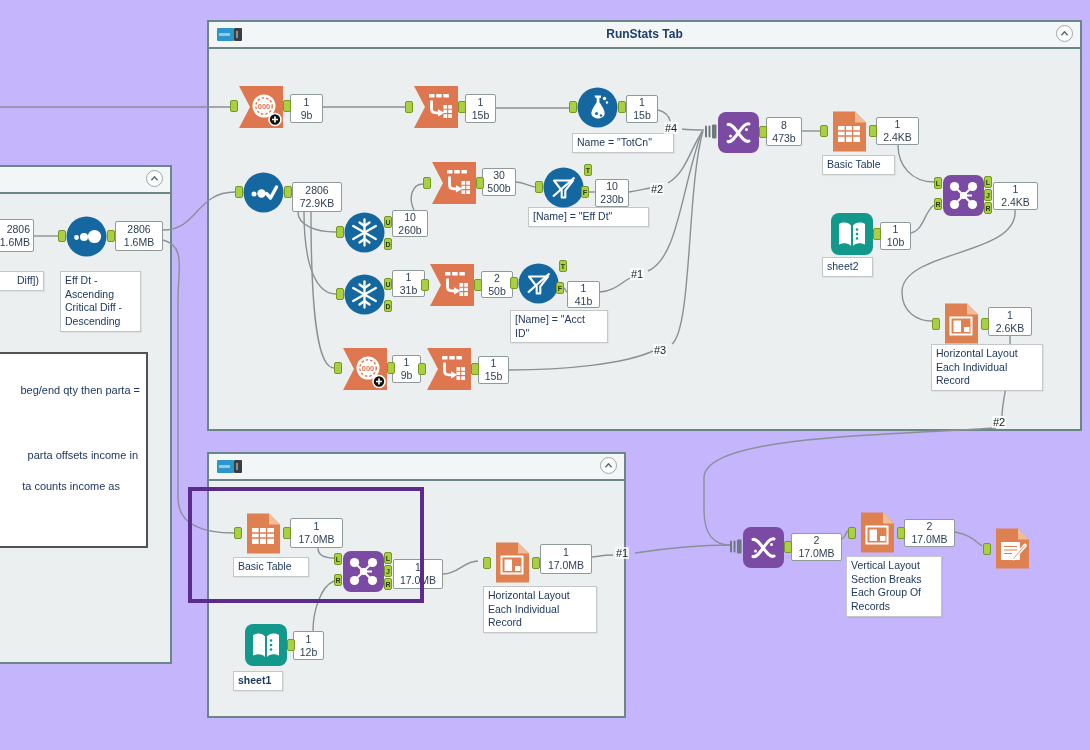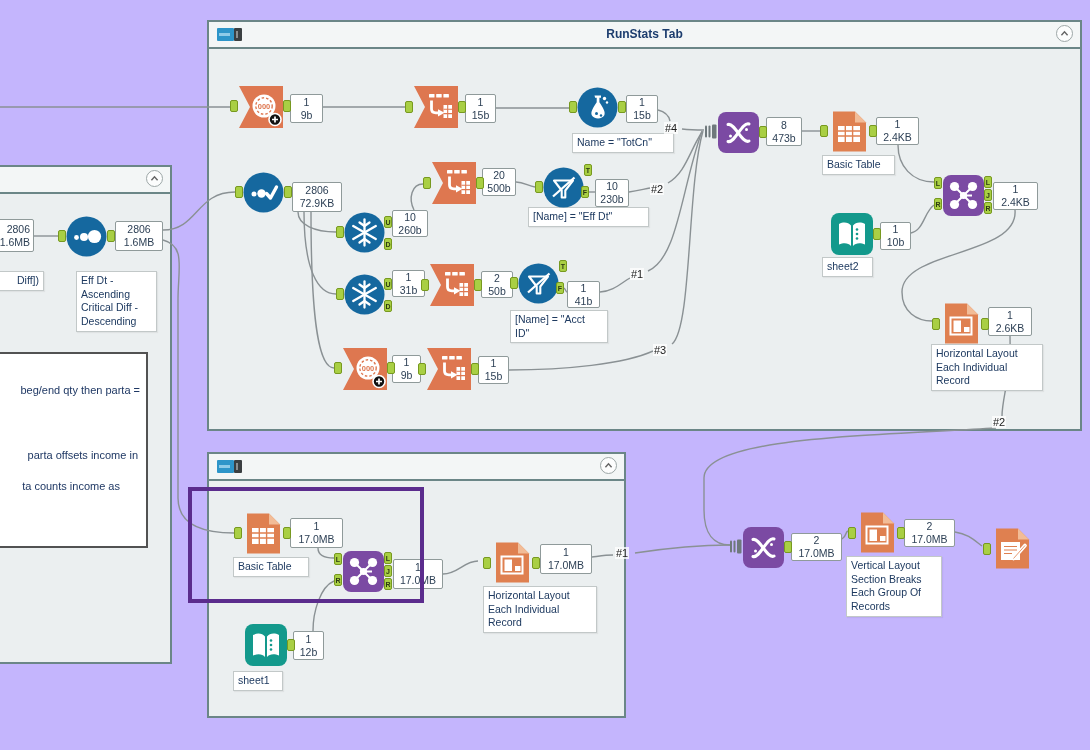--- a/index.html
+++ b/index.html
@@ -400,21 +400,21 @@
       </div>
       <div class="rbox" style="left: 292px; top: 182px; width: 50px; height: 30px;">
         <span>2806</span>
         <span>72.9KB</span>
       </div>
       <div class="rbox" style="left: 392px; top: 210px; width: 36px; height: 27px;">
         <span>10</span>
         <span>260b</span>
       </div>
       <div class="rbox" style="left: 482px; top: 168px; width: 34px; height: 28px;">
-        <span>20</span>
+        <span>30</span>
         <span>500b</span>
       </div>
       <div class="rbox" style="left: 595px; top: 179px; width: 34px; height: 28px;">
         <span>10</span>
         <span>230b</span>
       </div>
       <div class="rbox" style="left: 392px; top: 270px; width: 33px; height: 27px;">
         <span>1</span>
         <span>31b</span>
       </div>
@@ -488,27 +488,27 @@
       </div>
       <div class="ann" style="left: 572px; top: 133px; width: 102px;">Name = "TotCn"</div>
       <div class="ann" style="left: 528px; top: 207px; width: 121px;">[Name] = "Eff Dt"</div>
       <div class="ann" style="left: 510px; top: 310px; width: 98px;">[Name] = "Acct
 ID"</div>
       <div class="ann" style="left: 822px; top: 155px; width: 73px;">Basic Table</div>
       <div class="ann" style="left: 822px; top: 257px; width: 51px;">sheet2</div>
       <div class="ann" style="left: 931px; top: 344px; width: 112px;">Horizontal Layout
 Each Individual
 Record</div>
-      <div class="ann" style="left: 76px; top: 271px; width: 81px;">Eff Dt -
+      <div class="ann" style="left: 60px; top: 271px; width: 81px;">Eff Dt -
 Ascending
 Critical Diff -
 Descending</div>
       <div class="ann cut" style="left: -40px; top: 271px; width: 84px;">Diff])</div>
       <div class="ann" style="left: 233px; top: 557px; width: 76px;">Basic Table</div>
-      <div class="ann" style="left: 233px; top: 671px; width: 50px;">sheet1</div>
+      <div class="ann" style="left: 233px; top: 671px; width: 50px; font-weight: bold;">sheet1</div>
       <div class="ann" style="left: 483px; top: 586px; width: 114px;">Horizontal Layout
 Each Individual
 Record</div>
       <div class="ann" style="left: 846px; top: 556px; width: 96px;">Vertical Layout
 Section Breaks
 Each Group Of
 Records</div>
       <div class="wlabel" style="left: 664px; top: 122px;">#4</div>
       <div class="wlabel" style="left: 650px; top: 183px;">#2</div>
       <div class="wlabel" style="left: 630px; top: 268px;">#1</div>

